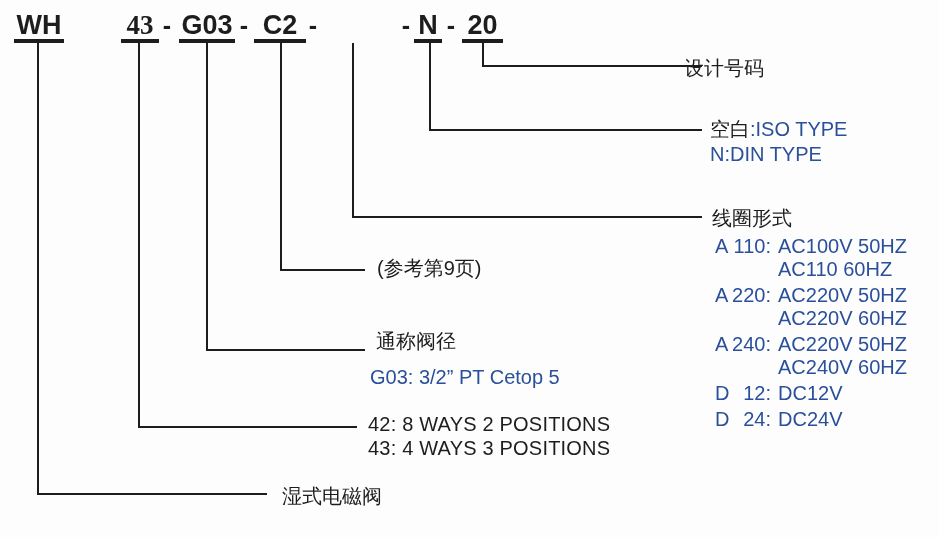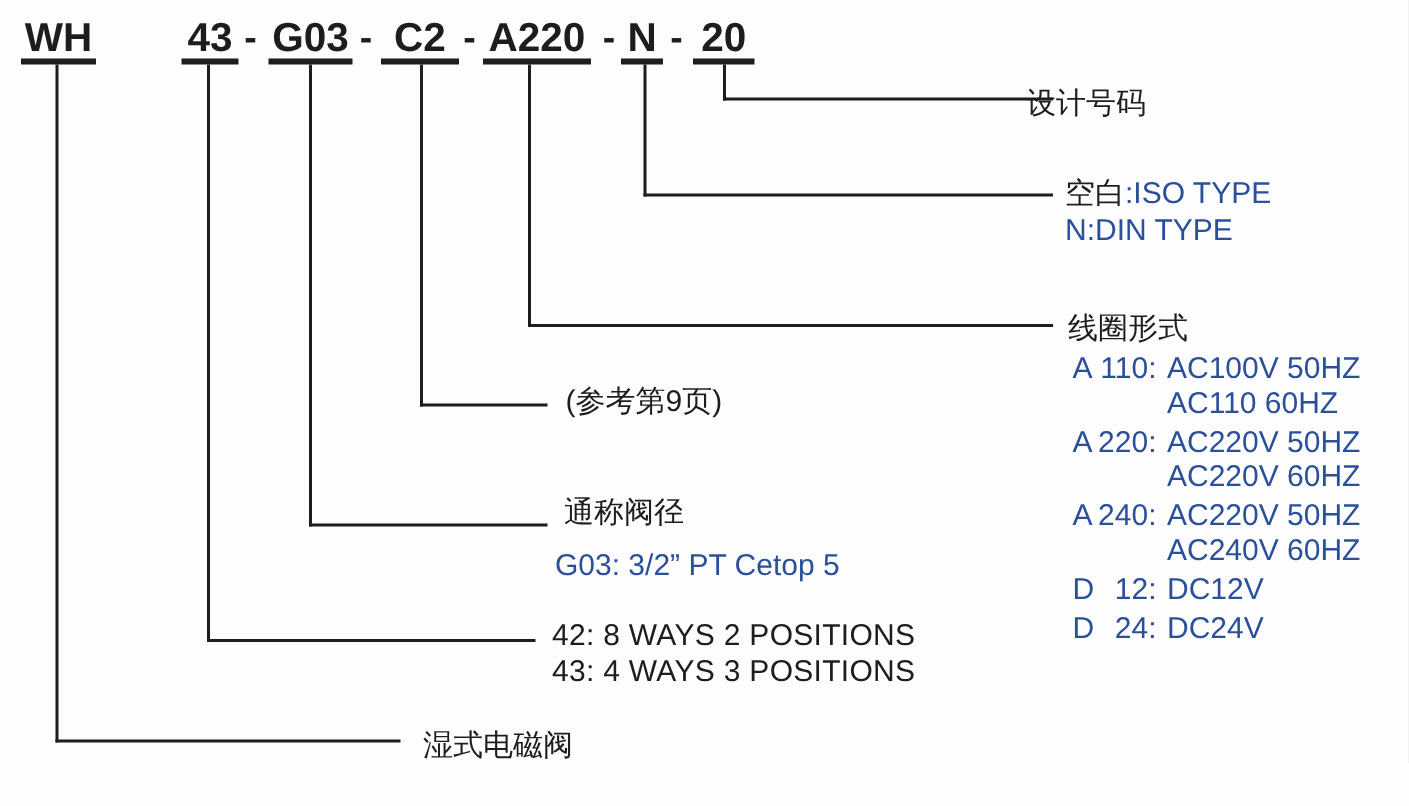--- a/index.html
+++ b/index.html
@@ -83,24 +83,23 @@
     line-height: 23px;
   }
   .coil-vals div { line-height: 23px; }
 </style>
 </head>
 <body>
 
 <div class="stage">
 
   <div class="seg" style="left:14px;  width:50px;">WH</div>
-  <div class="seg" style="left:121px; width:38px;">43</div>
+  <div class="seg" style="left:121px; width:38px;font-family:Liberation Serif, serif;">43</div>
   <div class="seg" style="left:179px; width:56px;">G03</div>
   <div class="seg" style="left:254px; width:52px;">C2</div>
-  <div class="seg" style="left:322px; width:72px;">A220</div>
   <div class="seg" style="left:414px; width:28px;">N</div>
   <div class="seg" style="left:462px; width:41px;">20</div>
 
   <div class="dash" style="left:162px;">-</div>
   <div class="dash" style="left:239px;">-</div>
   <div class="dash" style="left:308px;">-</div>
   <div class="dash" style="left:401px;">-</div>
   <div class="dash" style="left:446px;">-</div>
 
   <div class="vline" style="left:37px;  top:43px; height:452px;"></div>

